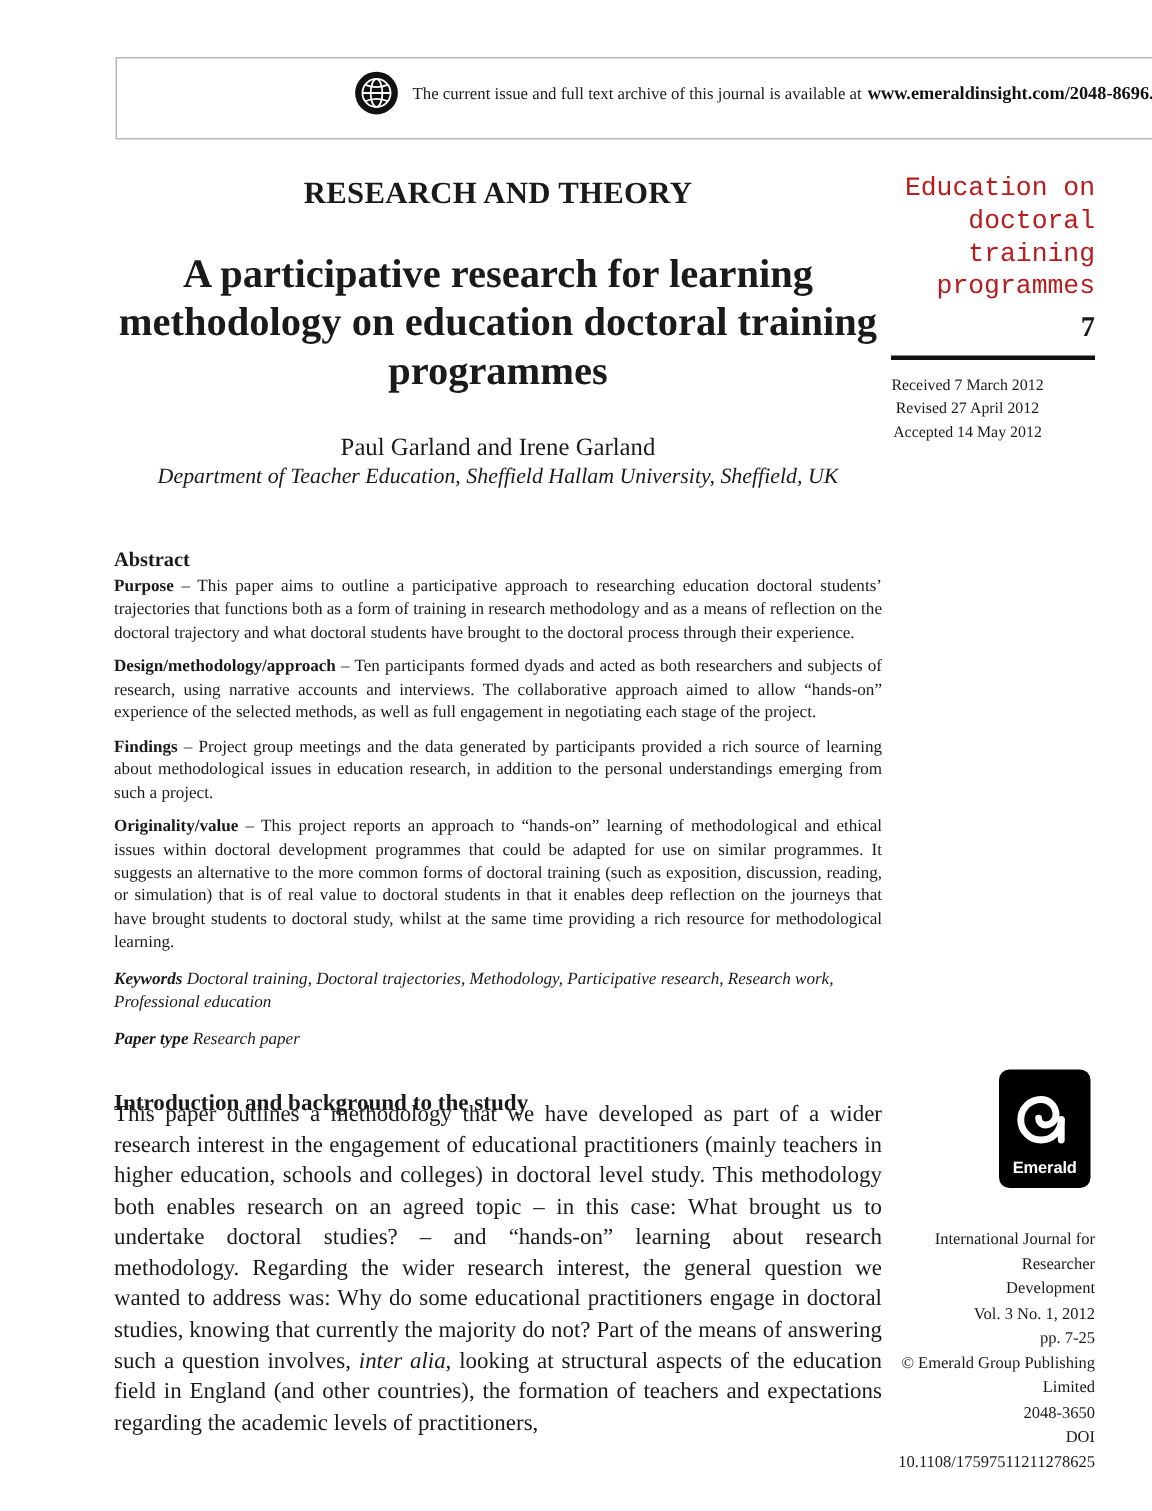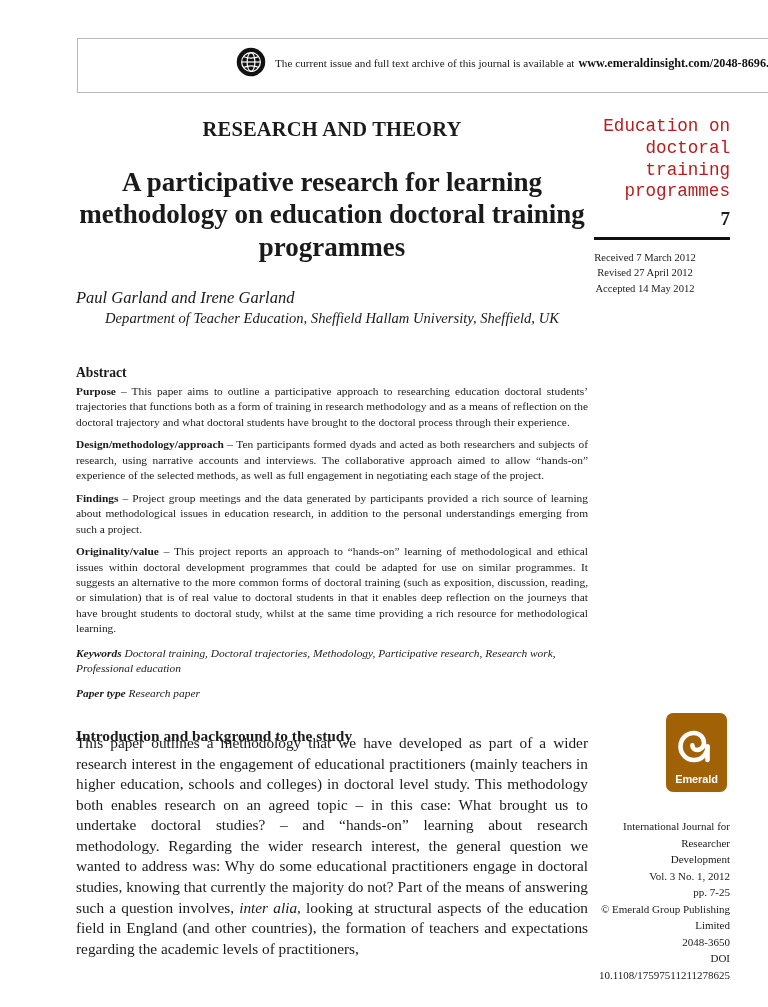--- a/index.html
+++ b/index.html
@@ -121,22 +121,22 @@
     text-align: center;
     font-size: 27px;
     font-weight: bold;
     line-height: 1.2;
   }
   .authors {
     position: absolute;
     left: 76px;
     top: 288px;
     width: 512px;
+    text-align: center;
     font-size: 16.5px;
-    font-style: italic;
   }
   .affil {
     position: absolute;
     left: 62px;
     top: 310px;
     width: 540px;
     text-align: center;
     font-size: 14.6px;
     font-style: italic;
   }
@@ -189,21 +189,21 @@
   }
   .body-p i { font-style: italic; }
 
   
   .logo {
     position: absolute;
     left: 666px;
     top: 713px;
     width: 61px;
     height: 79px;
-    background: #a16207;
+    background: #000000;
     border-radius: 7px;
   }
   .logo svg { display: block; }
   .logo-word {
     position: absolute;
     left: 0;
     right: 0;
     bottom: 7px;
     text-align: center;
     color: #fff;

